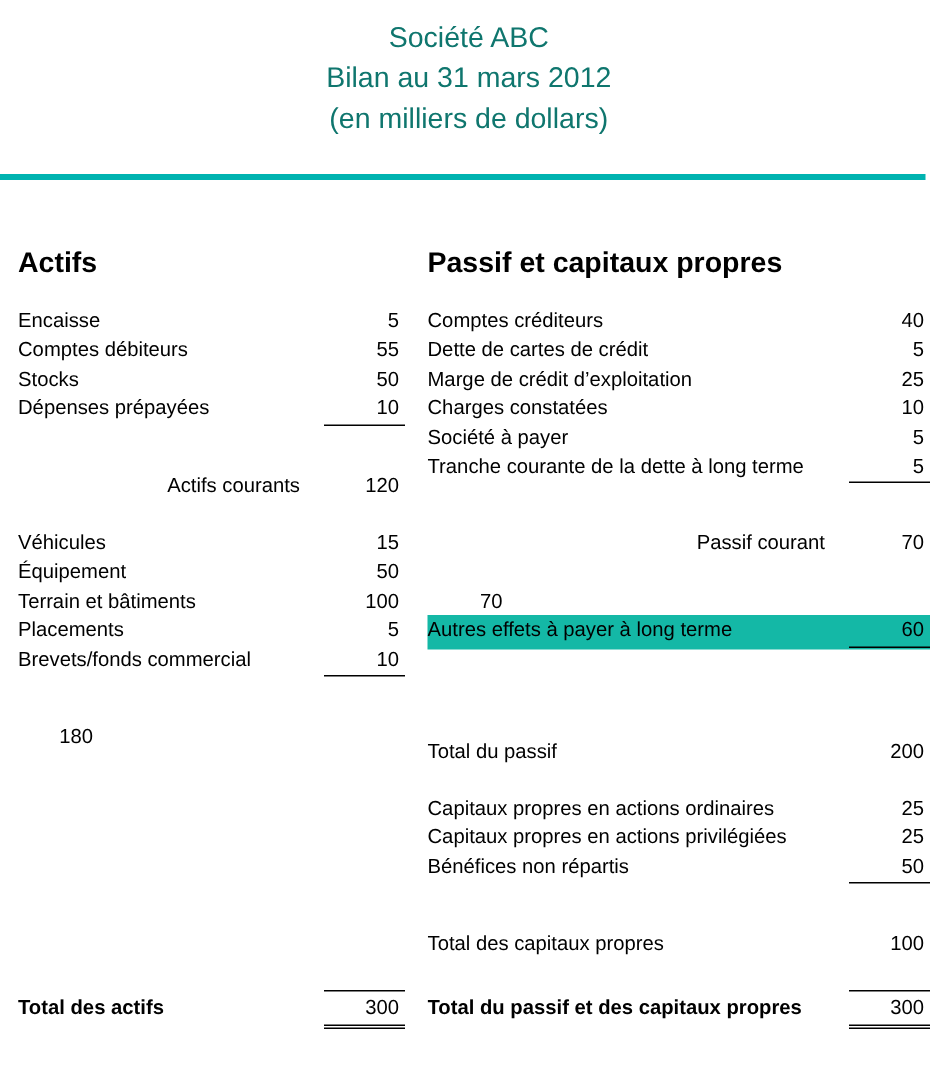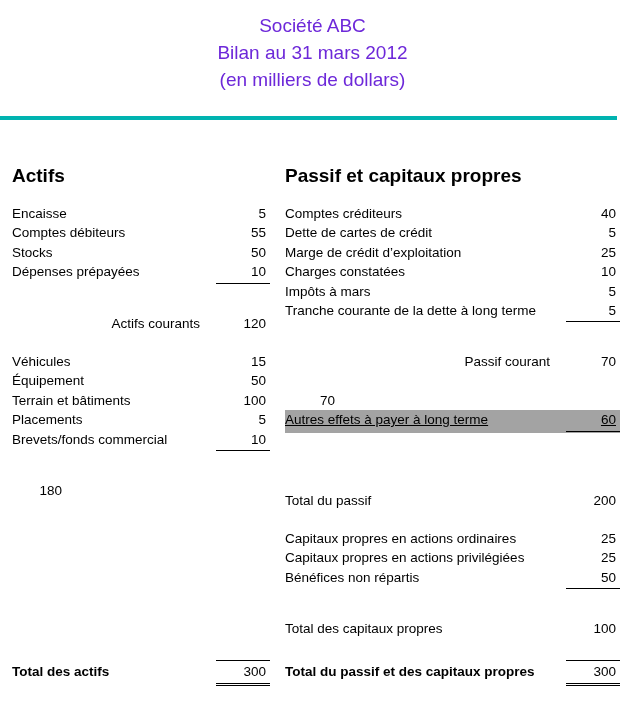--- a/index.html
+++ b/index.html
@@ -17,21 +17,21 @@
   }
 
   
   .title-block {
     text-align: center;
     padding-top: 12px;
   }
   .title-line {
     font-size: 19px;
     line-height: 27px;
-    color: #6d28d9;
+    color: #0f766e;
     white-space: nowrap;
   }
 
   
   .divider {
     position: absolute;
     left: 0;
     top: 116px;
     width: 617px;
     height: 4px;
@@ -86,22 +86,21 @@
   .row.indent .lbl {
     text-align: right;
     padding-right: 16px;
   }
   .row.rule .val {
     border-bottom: 1px solid #000;
     padding-bottom: 1px;
     margin-bottom: 1px;
   }
   .row.highlight {
-    background: #a3a3a3;
-    text-decoration: underline;
+    background: #14b8a6;
   }
   .gap {
     height: 19px;
   }
   .gap.small {
     height: 10px;
   }
 
   
   .total-bar {
@@ -221,21 +220,21 @@
       </div>
       <div class="row">
         <span class="lbl">Marge de crédit d’exploitation</span>
         <span class="val">25</span>
       </div>
       <div class="row">
         <span class="lbl">Charges constatées</span>
         <span class="val">10</span>
       </div>
       <div class="row">
-        <span class="lbl">Impôts à mars</span>
+        <span class="lbl">Société à payer</span>
         <span class="val">5</span>
       </div>
       <div class="row rule">
         <span class="lbl">Tranche courante de la dette à long terme</span>
         <span class="val">5</span>
       </div>
 
       <div class="gap"></div>
       <div class="gap small"></div>
 

